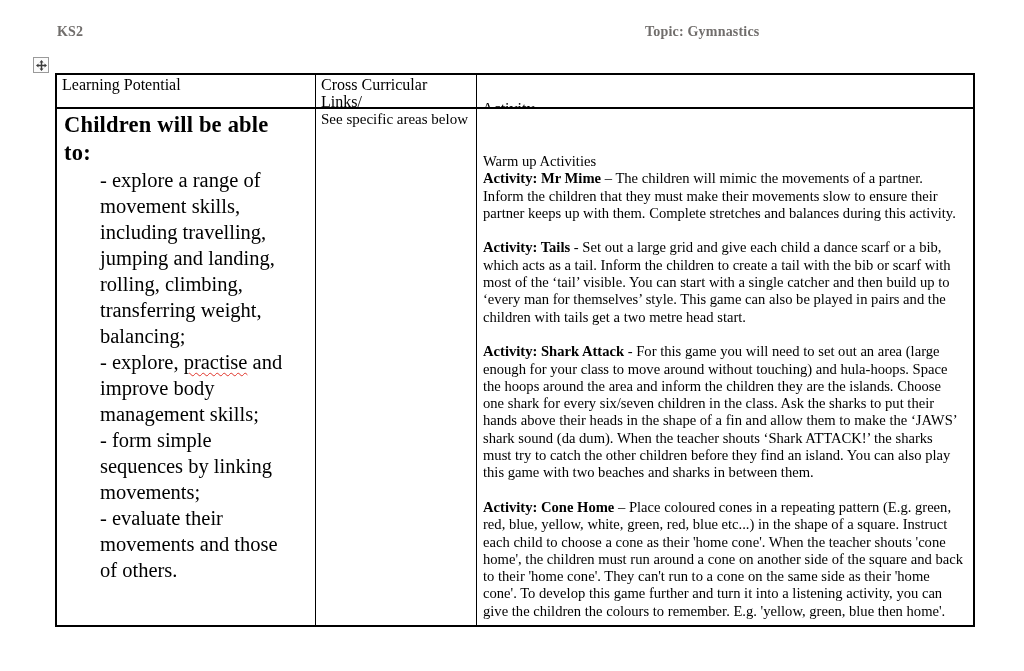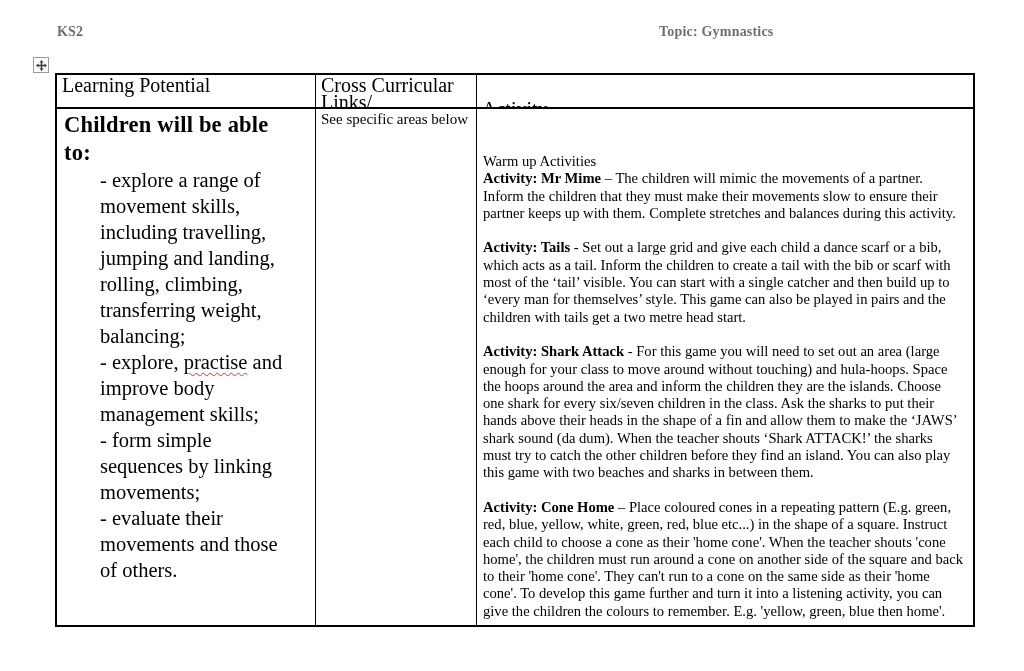--- a/index.html
+++ b/index.html
@@ -15,21 +15,21 @@
   
   .doc-head-label {
     position: absolute;
     top: 24px;
     font-size: 14px;
     font-weight: bold;
     color: #716e6c;
     letter-spacing: 0.2px;
   }
   .ks-label   { left: 57px; }
-  .topic-label{ left: 659px; }
+  .topic-label{ left: 645px; }
 
   
   .move-handle {
     position: absolute;
     left: 33px;
     top: 57px;
     width: 16px;
     height: 16px;
     border: 1px solid #9a9a9a;
     background: #fbfbfb;
@@ -54,21 +54,21 @@
   .t-row { display: flex; width: 100%; }
   .header-row { height: 34px; border-bottom: 2px solid #000; }
   .body-row   { flex: 1; min-height: 0; }
 
   .cell { overflow: hidden; }
   .col1 { width: 259px; border-right: 1px solid #000; }
   .col2 { width: 161px; border-right: 1px solid #000; }
   .col3 { flex: 1; margin-top: 24px; }
 
   .header-cell {
-    font-size: 20px;
+    font-size: 16px;
     line-height: 16.5px;
     padding: 2px 19px 0 5px;
   }
 
   
   .lp-cell { padding: 2px 20px 0 7px; }
   .lp-title {
     font-size: 22.5px;
     font-weight: bold;
     line-height: 28px;

